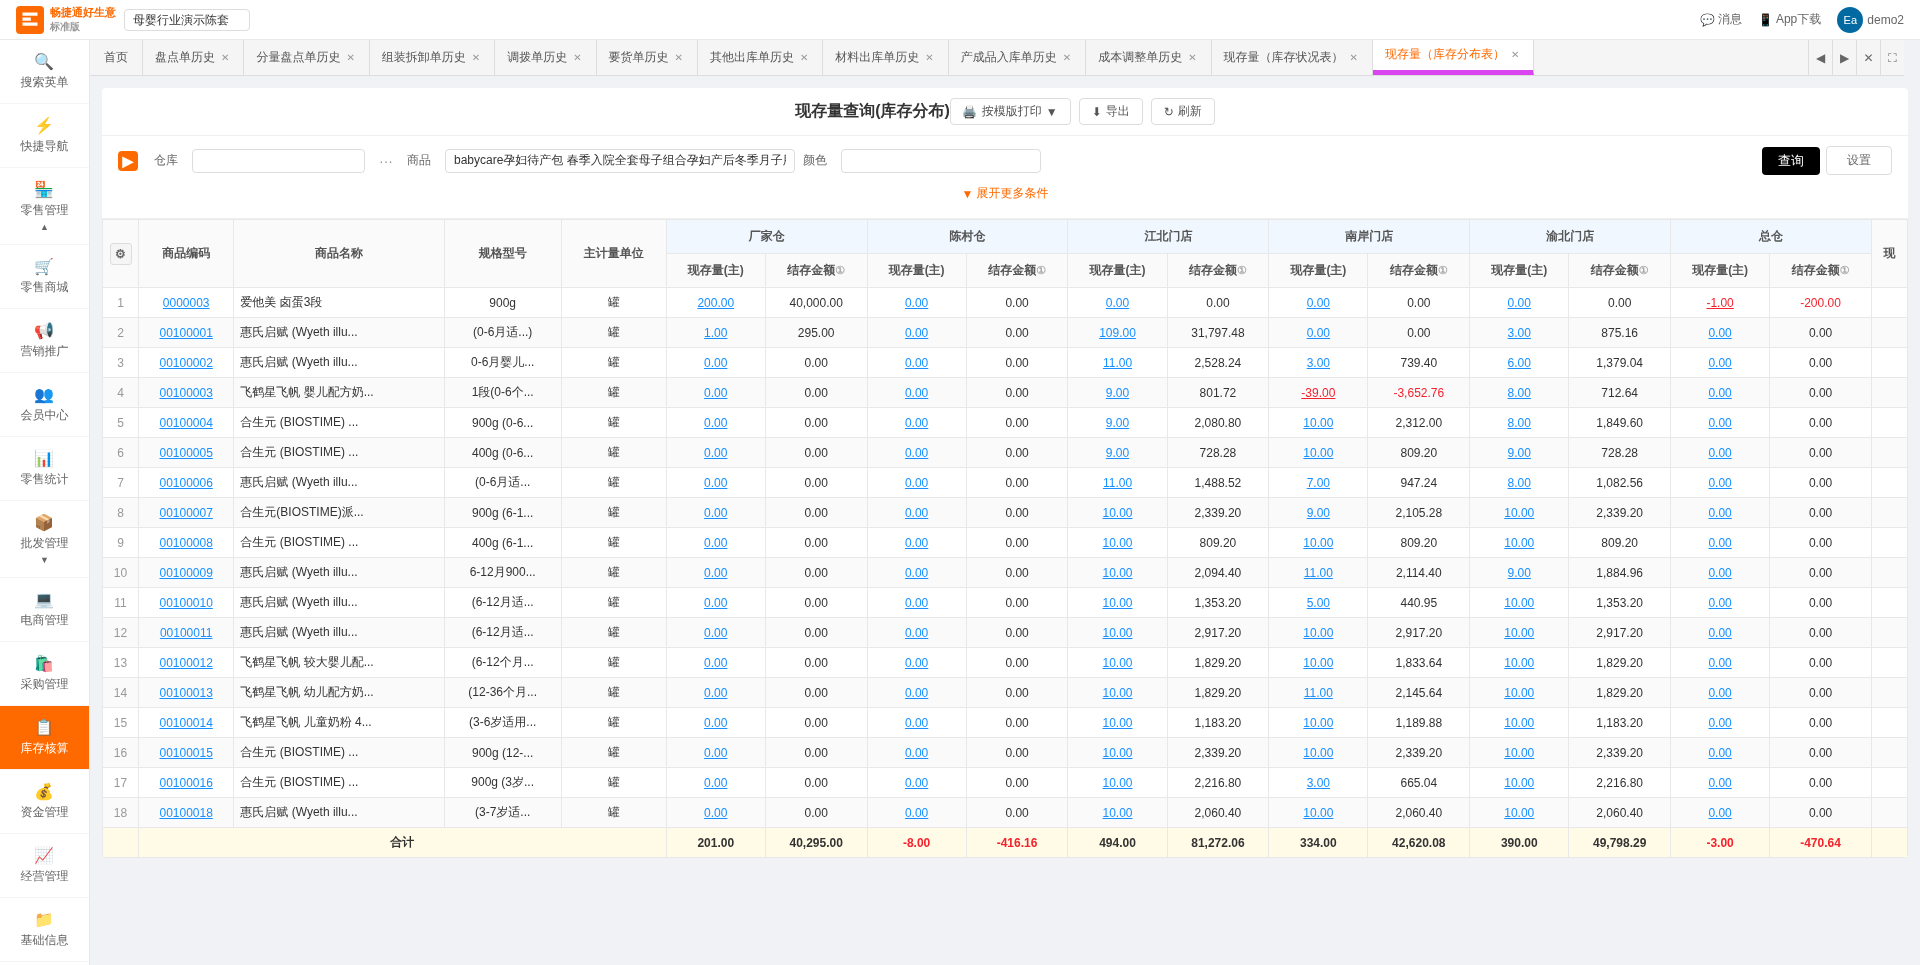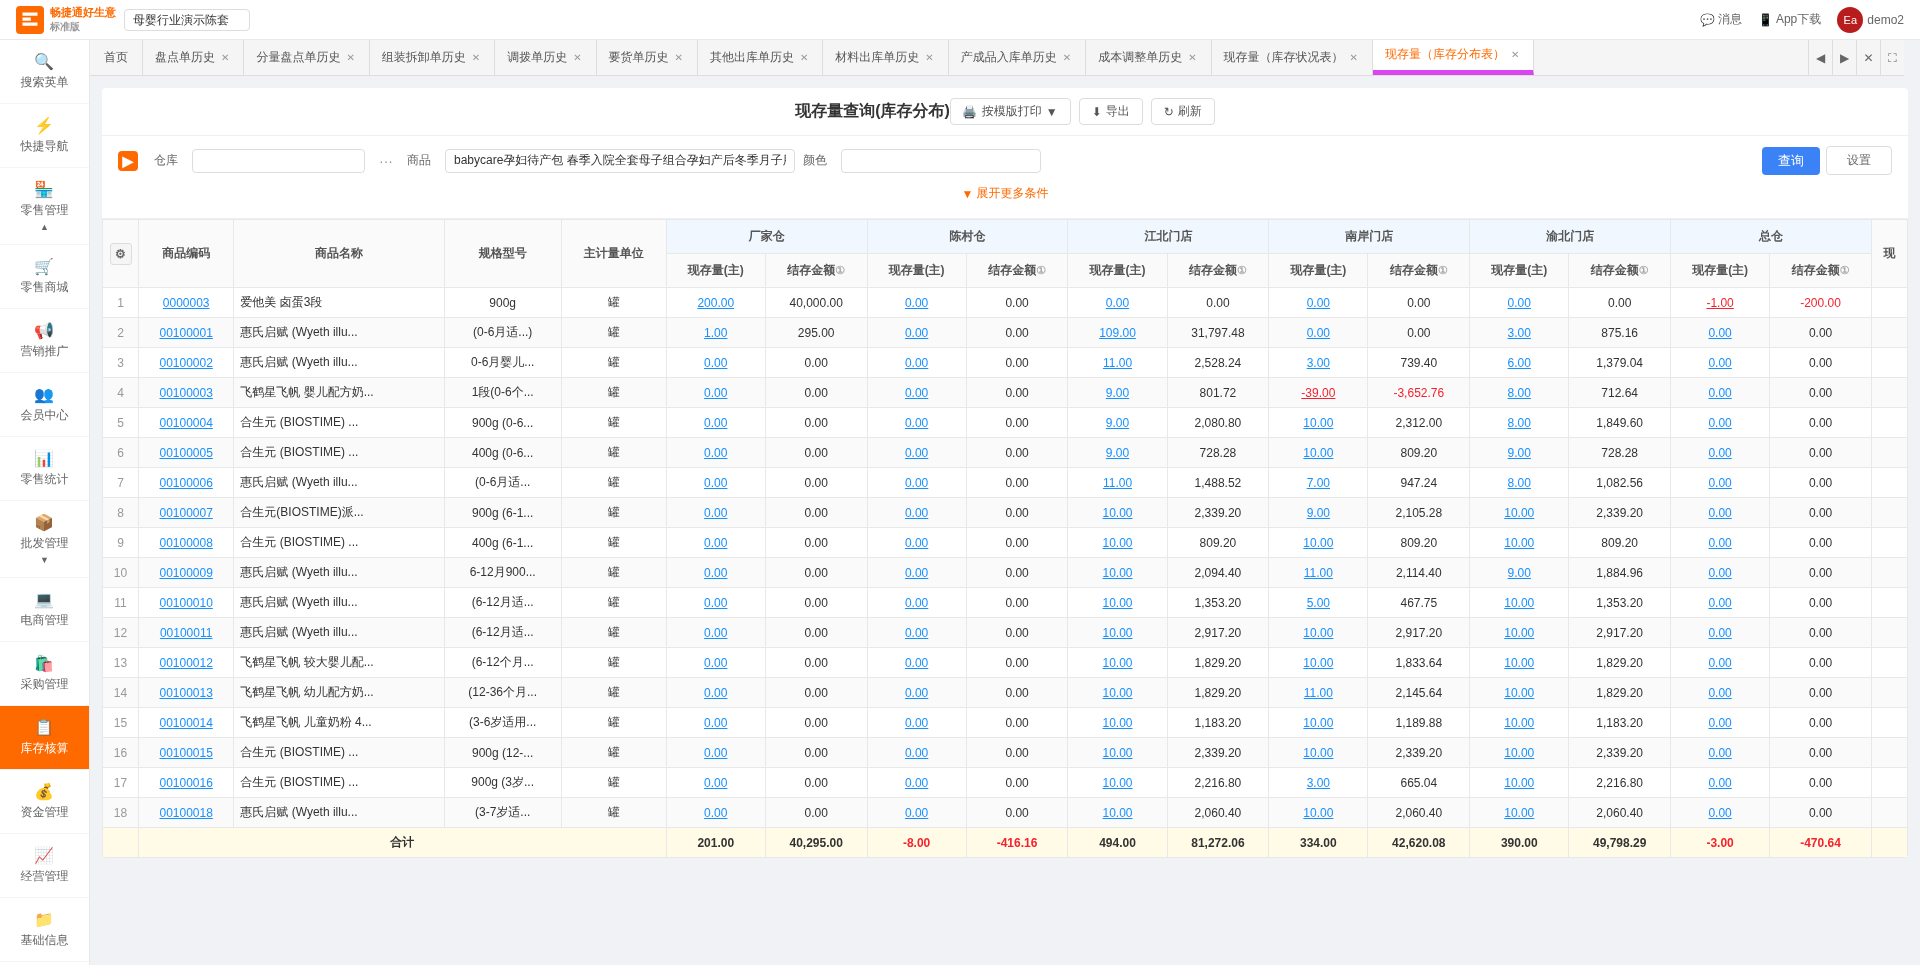--- a/index.html
+++ b/index.html
@@ -136,21 +136,21 @@
       background: #fff;
       min-width: 80px;
     }
     .filter-input-long {
       min-width: 350px;
       max-width: 450px;
     }
     .filter-input-color { min-width: 200px; }
     .btn-search {
       padding: 5px 16px;
-      background: #3b82f6;
+      background: #000000;
       color: #fff;
       border: none;
       border-radius: 4px;
       cursor: pointer;
       font-size: 13px;
     }
     .btn-settings {
       padding: 5px 20px;
       background: #fff;
       color: #666;
@@ -266,21 +266,21 @@
   <div class="top-bar-right">
     <span>
       <span>💬</span>
       <span>消息</span>
     </span>
     <span>
       <span>📱</span>
       <span>App下载</span>
     </span>
     <span style="display:flex;align-items:center;gap:4px;">
-      <span style="width:26px;height:26px;background:#b91c1c;border-radius:50%;display:inline-flex;align-items:center;justify-content:center;color:#fff;font-size:11px;">Ea</span>
+      <span style="width:26px;height:26px;background:#0369a1;border-radius:50%;display:inline-flex;align-items:center;justify-content:center;color:#fff;font-size:11px;">Ea</span>
       <span>demo2</span>
     </span>
   </div>
 </div>
 
 <div class="sidebar">
   <div class="sidebar-item">
     <span class="icon">🔍</span>
     <span>搜索英单</span>
   </div>
@@ -687,21 +687,21 @@
     <td class="col-name" title="惠氏启赋 (Wyeth illu...">惠氏启赋 (Wyeth illu...</td>
     <td>(6-12月适...</td>
     <td>罐</td>
     <td><span class="val-link">0.00</span></td>
     <td>0.00</td>
     <td><span class="val-link">0.00</span></td>
     <td>0.00</td>
     <td><span class="val-link">10.00</span></td>
     <td>1,353.20</td>
     <td><span class="val-link">5.00</span></td>
-    <td class="">467.75</td>
+    <td class="">440.95</td>
     <td><span class="val-link">10.00</span></td>
     <td>1,353.20</td>
     <td><span class="val-link">0.00</span></td>
     <td class="">0.00</td>
     <td></td>
   </tr>
           <tr>
     <td class="col-num">12</td>
     <td><span class="col-code">00100011</span></td>
     <td class="col-name" title="惠氏启赋 (Wyeth illu...">惠氏启赋 (Wyeth illu...</td>

